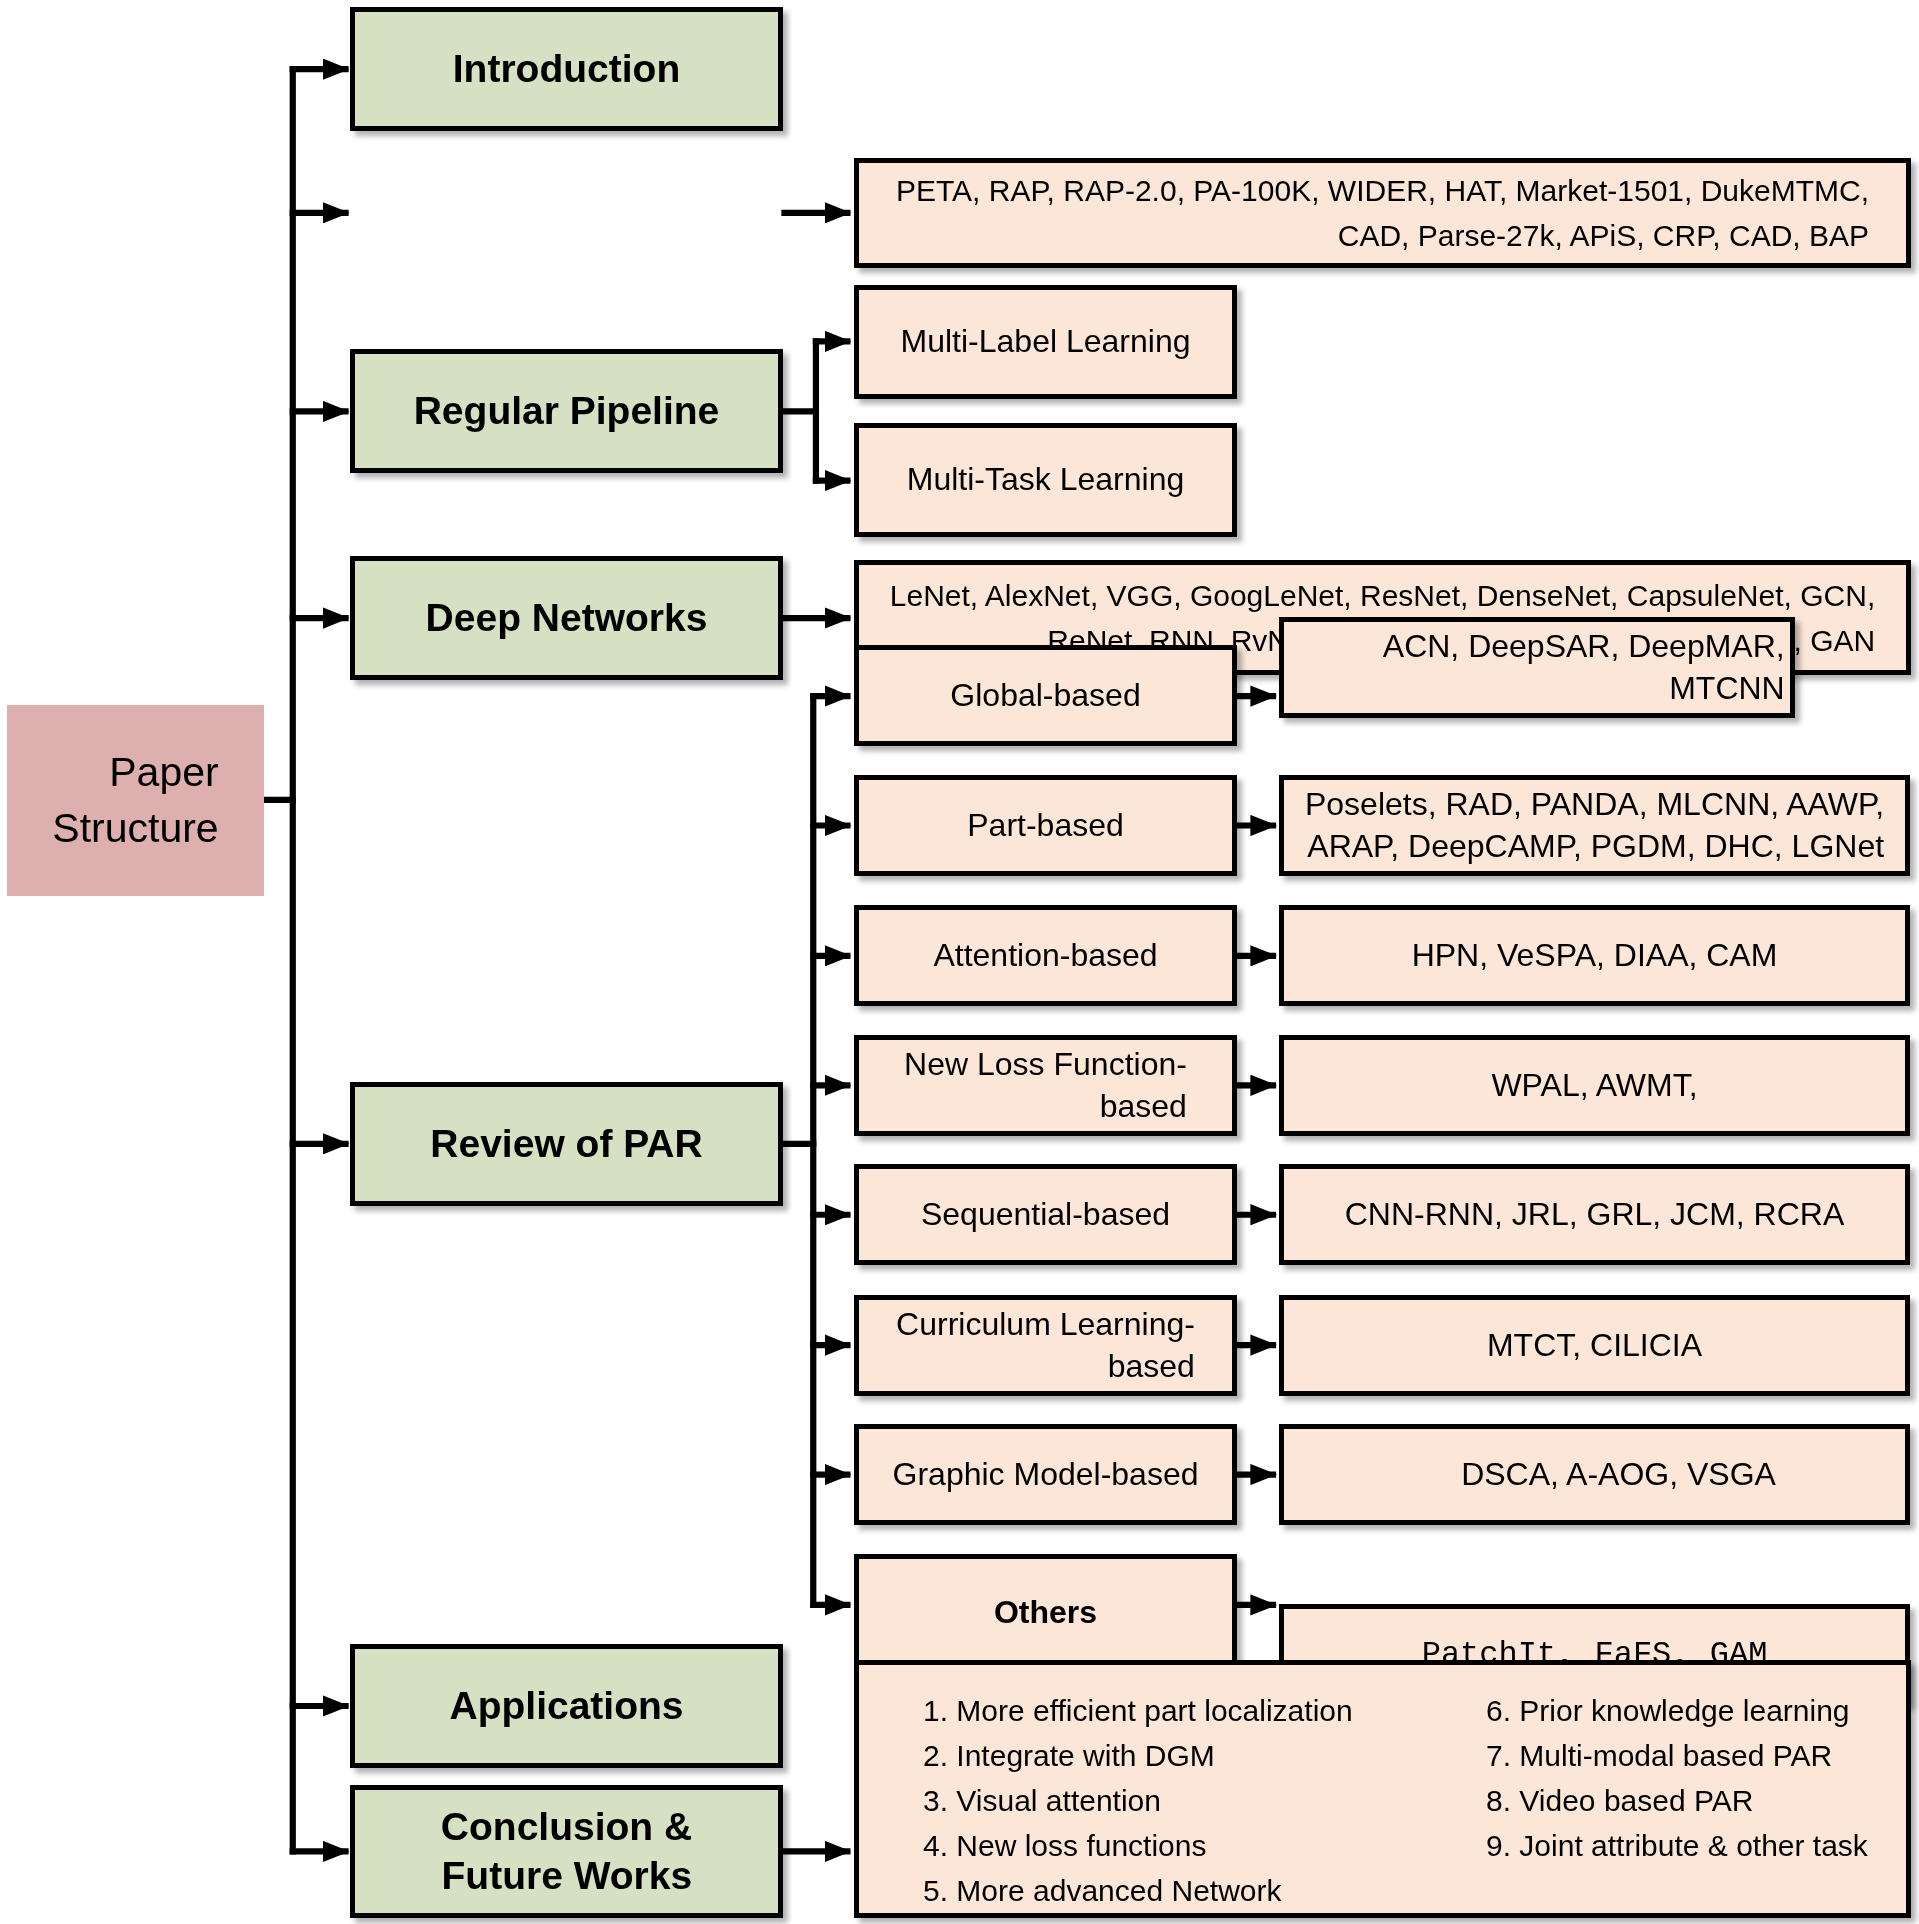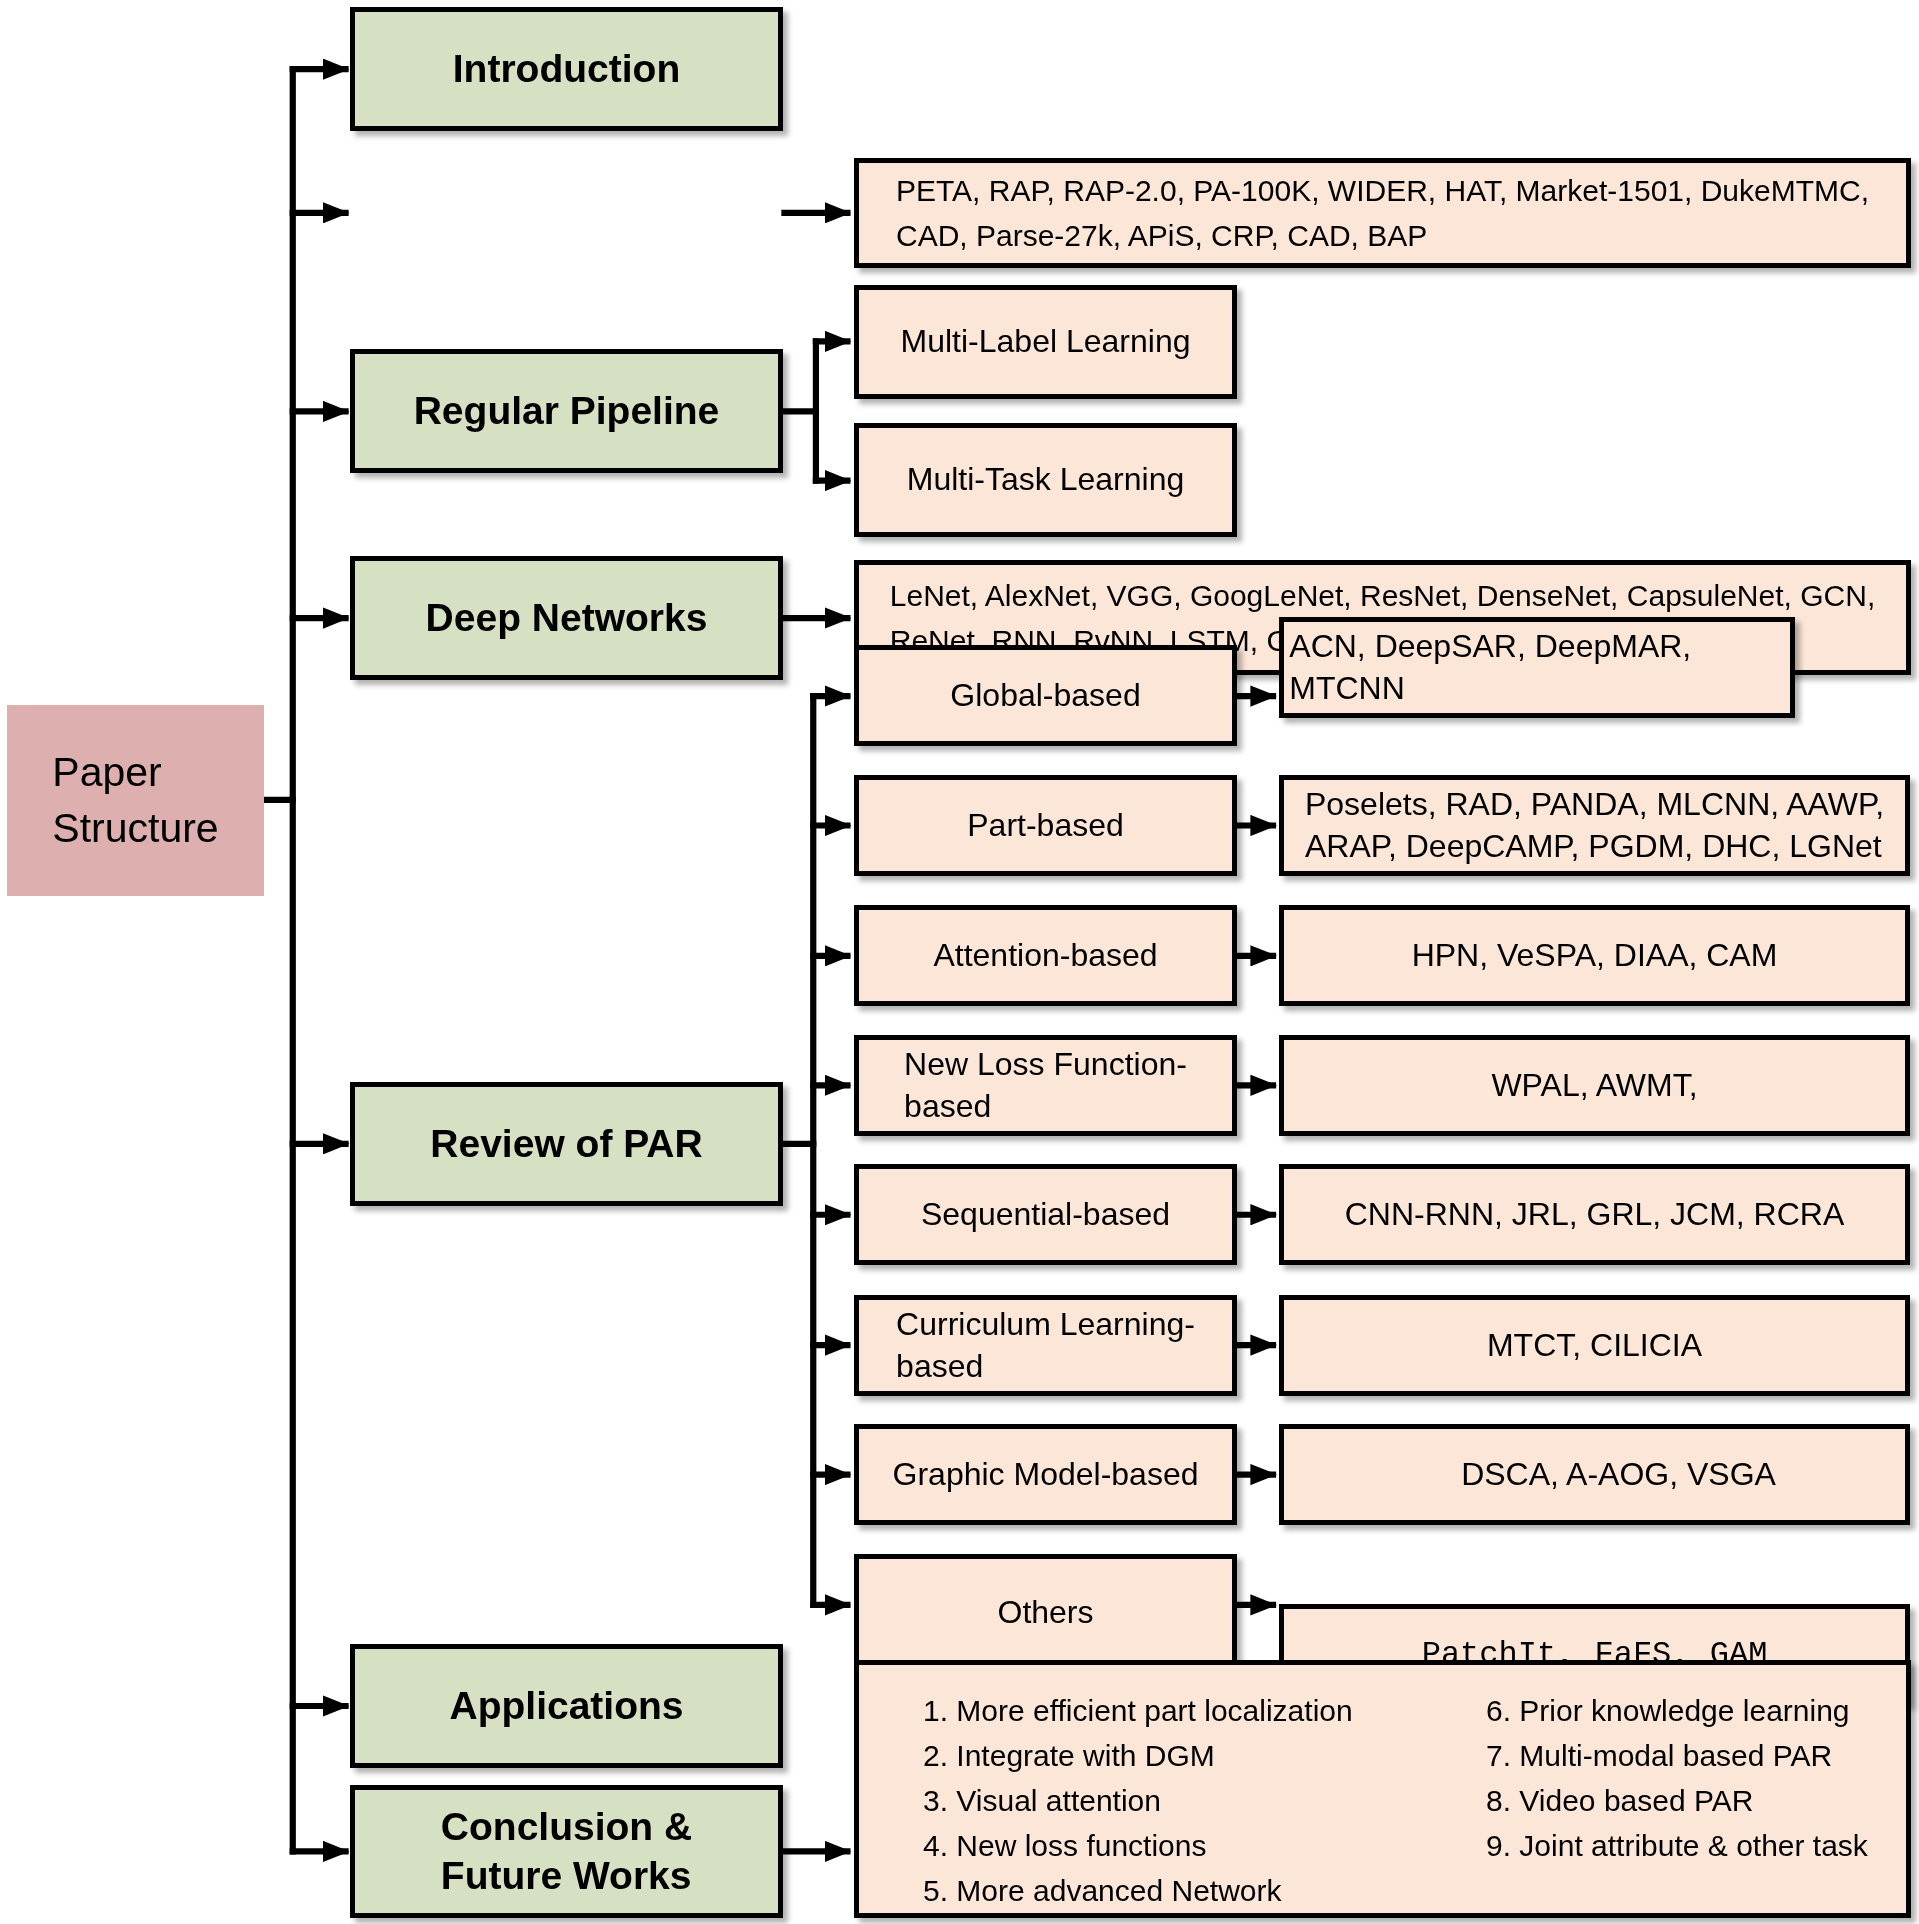--- a/index.html
+++ b/index.html
@@ -10,21 +10,21 @@
     font-family:"Liberation Sans", sans-serif;
     color:#000;
     overflow:hidden;
   }
   .wires{position:absolute;left:0;top:0;z-index:1;}
   .wires line{stroke:#000;stroke-width:7;}
   .node{
     position:absolute;z-index:2;
     box-sizing:border-box;
     display:flex;align-items:center;justify-content:center;
-    text-align:left;
+    text-align:right;
   }
   .bordered{
     border:5.3px solid #000;
     box-shadow:5.3px 5.3px 5.3px rgba(0,0,0,0.30);
   }
   .green{background:#d6e0c2;font-weight:bold;font-size:39px;line-height:1.25;}
   .peach{background:#fbe6d7;font-size:32px;line-height:1.3;}
   .peach.wide{font-size:30px;line-height:1.5;}
   .pink{background:#ddafae;font-weight:normal;font-size:41px;line-height:1.35;}
   .txt{white-space:pre-line;padding:0 5.3px;}
@@ -148,21 +148,21 @@
   <div class="node peach bordered" style="left:854px;top:1164px;width:383px;height:101px;">
     <span class="txt">Sequential-based</span>
   </div>
   <div class="node peach bordered" style="left:854px;top:1295px;width:383px;height:101px;">
     <span class="txt">Curriculum Learning-
 based</span>
   </div>
   <div class="node peach bordered" style="left:854px;top:1424px;width:383px;height:101px;">
     <span class="txt">Graphic Model-based</span>
   </div>
-  <div class="node peach bordered" style="left:854px;top:1554px;width:383px;height:117px;">
+  <div class="node peach bordered" style="left:854px;top:1554px;width:383px;height:117px;font-weight:bold;">
     <span class="txt">Others</span>
   </div>
 
   <div class="node peach bordered" style="left:1279px;top:617px;width:516px;height:101px;">
     <span class="txt">ACN, DeepSAR, DeepMAR, MTCNN</span>
   </div>
   <div class="node peach bordered" style="left:1279px;top:775px;width:631px;height:101px;">
     <span class="txt">Poselets, RAD, PANDA, MLCNN, AAWP,
 ARAP, DeepCAMP, PGDM, DHC, LGNet</span>
   </div>

